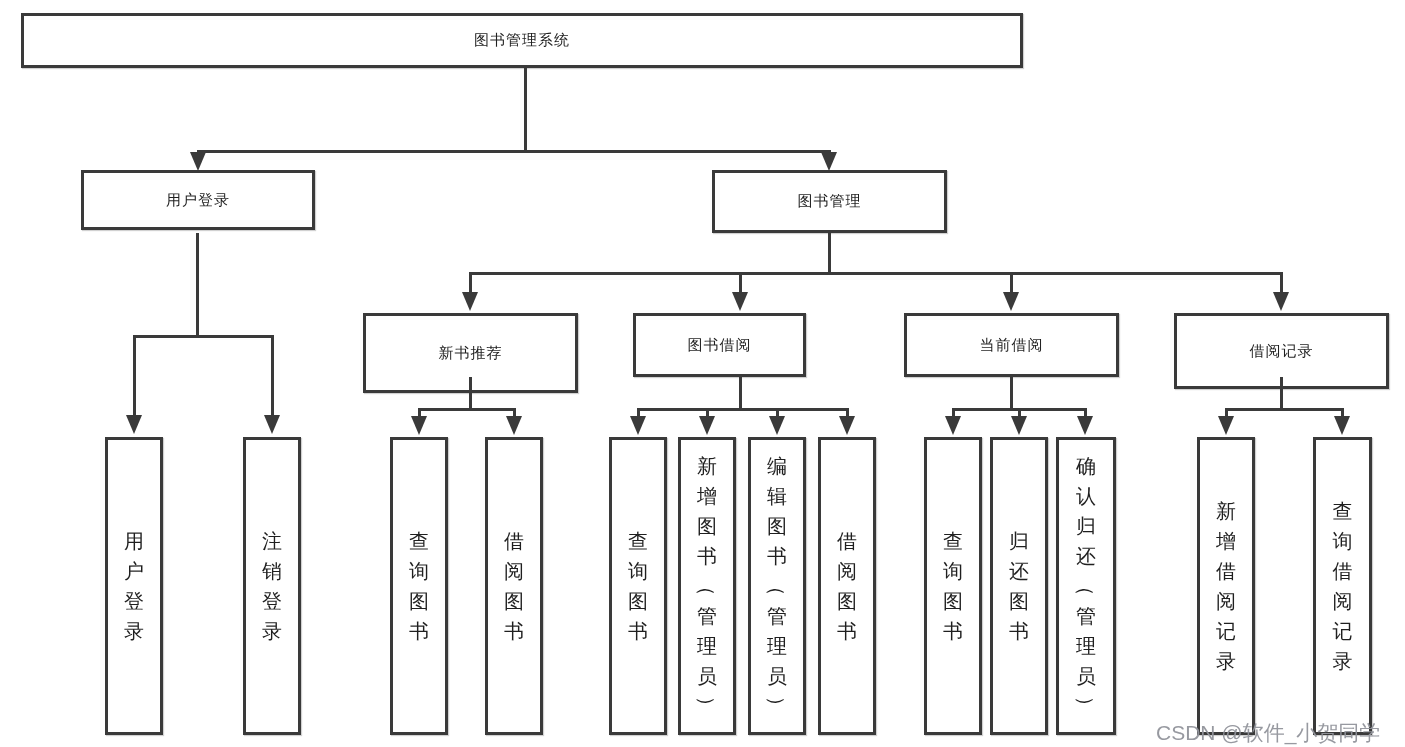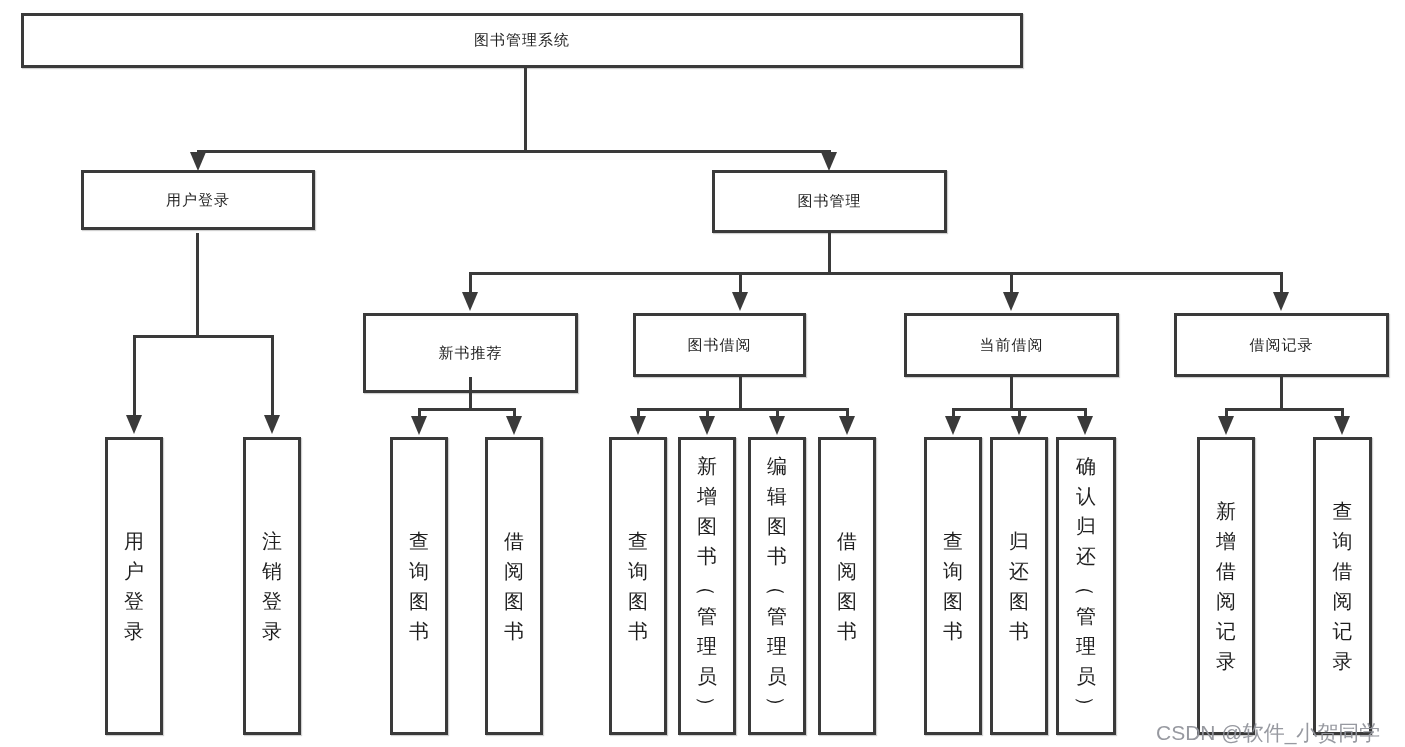--- a/index.html
+++ b/index.html
@@ -53,21 +53,21 @@
 <div id="canvas">
 
   <div class="box h" style="left:21px;top:13px;width:1002px;height:55px">图书管理系统</div>
 
   <div class="box h" style="left:81px;top:170px;width:234px;height:60px">用户登录</div>
   <div class="box h" style="left:712px;top:170px;width:235px;height:63px">图书管理</div>
 
   <div class="box h" style="left:363px;top:313px;width:215px;height:80px">新书推荐</div>
   <div class="box h" style="left:633px;top:313px;width:173px;height:64px">图书借阅</div>
   <div class="box h" style="left:904px;top:313px;width:215px;height:64px">当前借阅</div>
-  <div class="box h" style="left:1174px;top:313px;width:215px;height:64px">借阅记录</div>
+  <div class="box h" style="left:1174px;top:313px;width:215px;height:76px">借阅记录</div>
 
   <div class="box v" style="left:105px;top:437px;width:58px;height:298px">
     <span class="vtext">
         <span class="vchar">用</span>
         <span class="vchar">户</span>
         <span class="vchar">登</span>
         <span class="vchar">录</span>
       </span>
   </div>
   <div class="box v" style="left:243px;top:437px;width:58px;height:298px">

